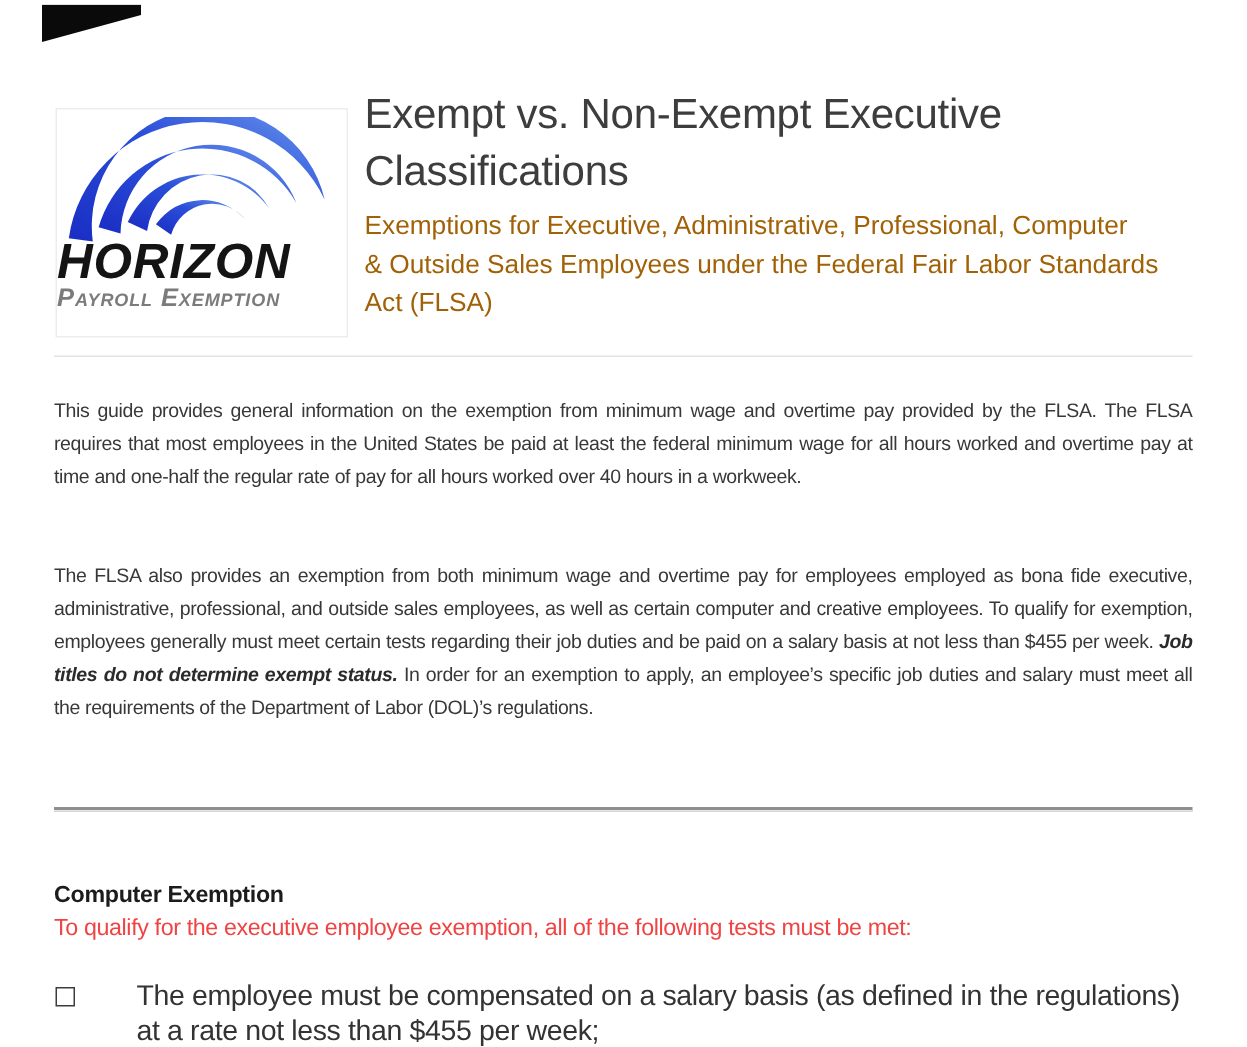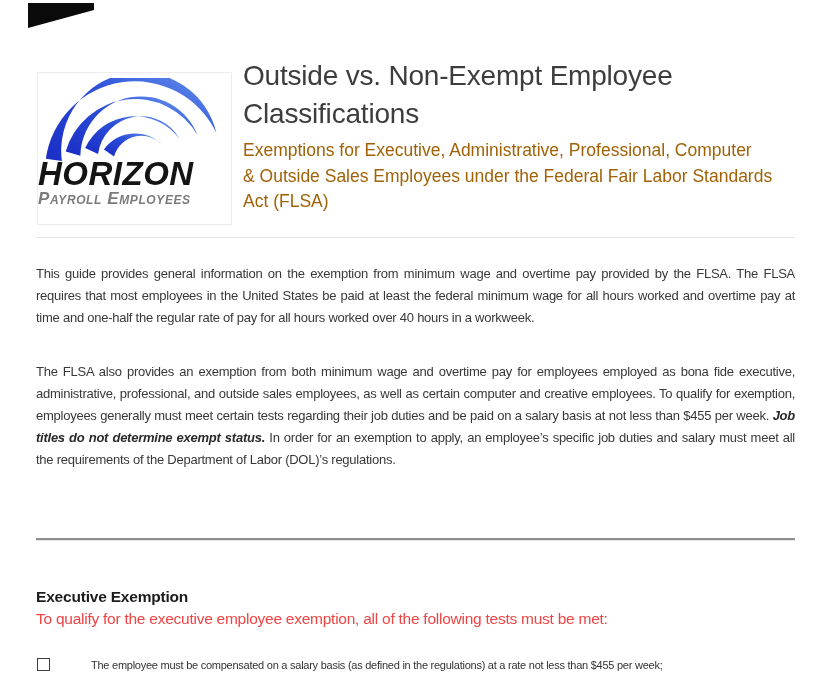--- a/index.html
+++ b/index.html
@@ -84,21 +84,21 @@
   
   .para {
     position: absolute; left: 36px; width: 759px;
     font-size: 13px;
     letter-spacing: -0.25px;
     line-height: 22px;
     color: #383838;
     text-align: justify;
   }
   .para-1 { top: 250px; }
-  .para-2 { top: 348px; }
+  .para-2 { top: 360px; }
   .emph { font-weight: bold; font-style: italic; color: #2b2b2b; }
 
   
   .section-heading {
     position: absolute; left: 36px; top: 588px;
     font-size: 15.5px; font-weight: bold; color: #1c1c1c;
     letter-spacing: -0.2px;
   }
   .section-intro {
     position: absolute; left: 36px; top: 610px;
@@ -108,21 +108,21 @@
   .check-item { position: absolute; left: 36px; top: 654px; width: 759px; }
   .checkbox {
     position: absolute; left: 1px; top: 4px;
     width: 11px; height: 11px;
     border: 1.5px solid #3c3c3c;
     background: #ffffff;
   }
   .check-text {
     margin-left: 55px;
     width: 697px;
-    font-size: 11px;
+    font-size: 19px;
     letter-spacing: -0.25px;
     line-height: 22.5px;
     color: #333333;
   }
 </style>
 </head>
 <body>
 
 <div class="corner-fold"></div>
 
@@ -134,36 +134,36 @@
         <stop offset="55%" stop-color="#2b4fd9"></stop>
         <stop offset="100%" stop-color="#6d9aef"></stop>
       </linearGradient>
     </defs>
     <path fill="url(#arcGrad)" d="M0.9,84.8 A95,95 0 0 1 181,57.8 A83,83 0 0 0 17.8,87.1 Z"></path>
     <path fill="url(#arcGrad)" d="M21.9,77.1 A76,76 0 0 1 161,60 A64,64 0 0 0 37.3,81.5 Z"></path>
     <path fill="url(#arcGrad)" d="M42.4,73.5 A58,58 0 0 1 142,64 A46,46 0 0 0 56,79.8 Z"></path>
     <path fill="url(#arcGrad)" d="M62.2,75.1 A40,40 0 0 1 125.6,72.3 A30,30 0 0 0 72.9,82.5 Z"></path>
   </svg>
   <div class="logo-brand">HORIZON</div>
-  <div class="logo-tagline">Payroll Employees</div>
+  <div class="logo-tagline">Payroll Exemption</div>
 </div>
 
-<div class="page-title">Outside vs. Non-Exempt Employee
+<div class="page-title">Exempt vs. Non-Exempt Executive
 Classifications</div>
 <div class="page-subtitle">Exemptions for Executive, Administrative, Professional, Computer
 &amp; Outside Sales Employees under the Federal Fair Labor Standards
 Act (FLSA)</div>
 
 <div class="rule-light"></div>
 
 <p class="para para-1">This guide provides general information on the exemption from minimum wage and overtime pay provided by the FLSA. The FLSA requires that most employees in the United States be paid at least the federal minimum wage for all hours worked and overtime pay at time and one-half the regular rate of pay for all hours worked over 40 hours in a workweek.</p>
 
 <p class="para para-2"><span>The FLSA also provides an exemption from both minimum wage and overtime pay for employees employed as bona fide executive, administrative, professional, and outside sales employees, as well as certain computer and creative employees. To qualify for exemption, employees generally must meet certain tests regarding their job duties and be paid on a salary basis at not less than $455 per week. </span><span class="emph">Job titles do not determine exempt status.</span><span> In order for an exemption to apply, an employee’s specific job duties and salary must meet all the requirements of the Department of Labor (DOL)’s regulations.</span></p>
 
 <div class="rule-dark"></div>
 
-<div class="section-heading">Executive Exemption</div>
+<div class="section-heading">Computer Exemption</div>
 <div class="section-intro">To qualify for the executive employee exemption, all of the following tests must be met:</div>
 
 <div class="check-item">
   <span class="checkbox"></span>
   <div class="check-text">The employee must be compensated on a salary basis (as defined in the regulations) at a rate not less than $455 per week;</div>
 </div>
 
 </body></html>

